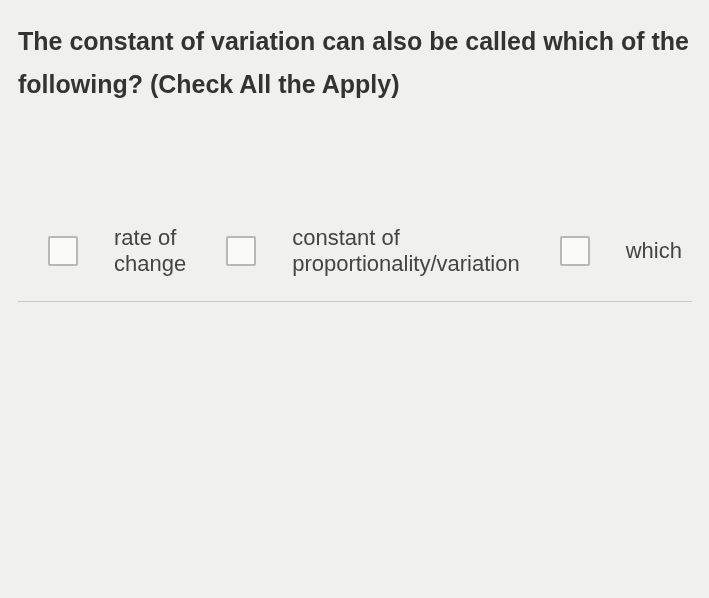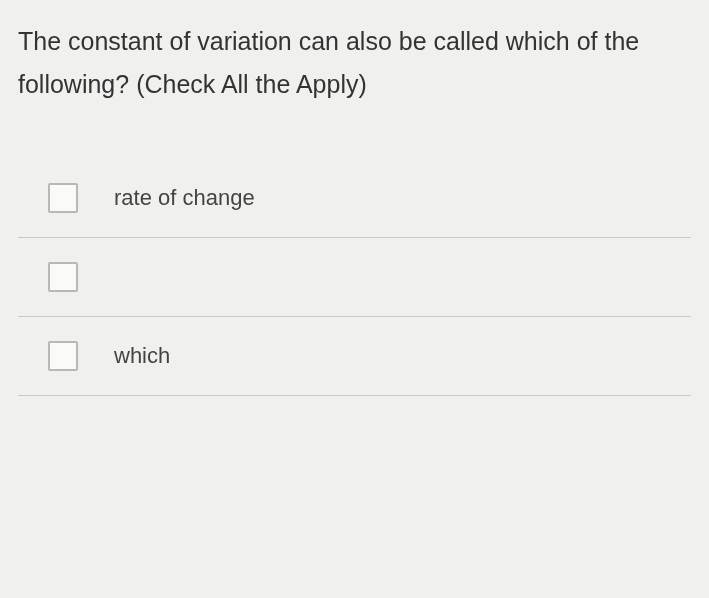--- a/index.html
+++ b/index.html
@@ -13,26 +13,26 @@
       background: #f0f0ee;
       font-family: Arial, Helvetica, sans-serif;
       color: #3a3a3a;
       padding: 20px 18px;
       overflow: hidden;
     }
     .question-text {
       font-size: 25px;
       line-height: 1.7;
       color: #333;
-      margin-bottom: 54px;
-      font-weight: 400;
+      margin-bottom: 96px;
+      font-weight: 700;
     }
     .options {
       display: flex;
-      flex-direction: column;
+      flex-direction: row;
     }
     .option-row {
       display: flex;
       align-items: center;
       padding: 24px 10px 24px 30px;
       border-bottom: 1px solid #c8c8c6;
     }
     .option-row:first-child {
       border-top: none;
     }
@@ -58,20 +58,21 @@
 
 <div class="options">
 
   <div class="option-row">
     <div class="checkbox"></div>
     <div class="option-label">rate of change</div>
   </div>
 
   <div class="option-row">
     <div class="checkbox"></div>
+    <div class="option-label">constant of proportionality/variation</div>
   </div>
 
   <div class="option-row">
     <div class="checkbox"></div>
     <div class="option-label">which</div>
   </div>
 
 </div>
 
 </body></html>

